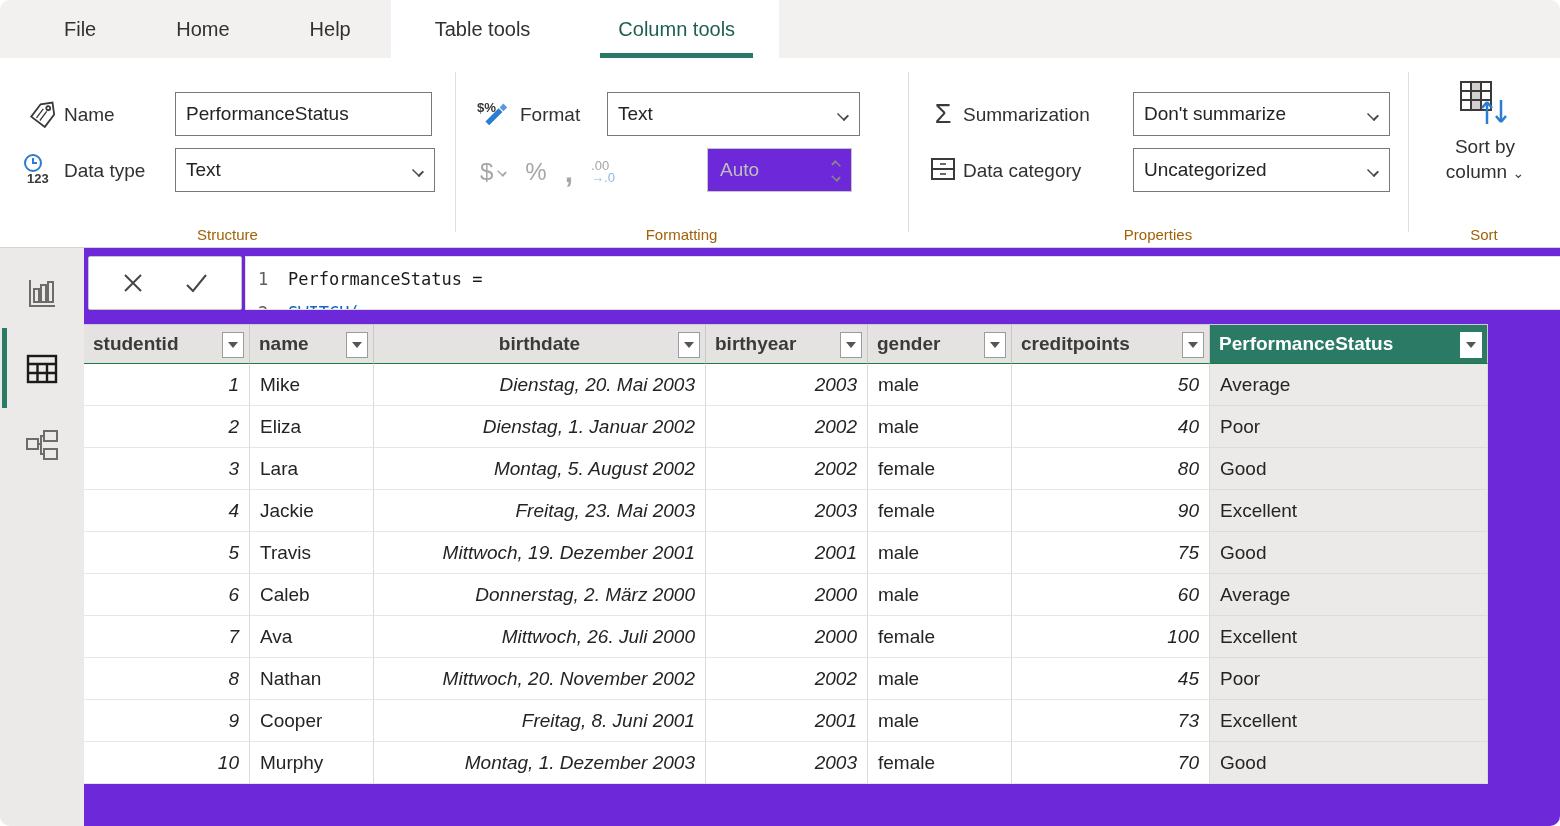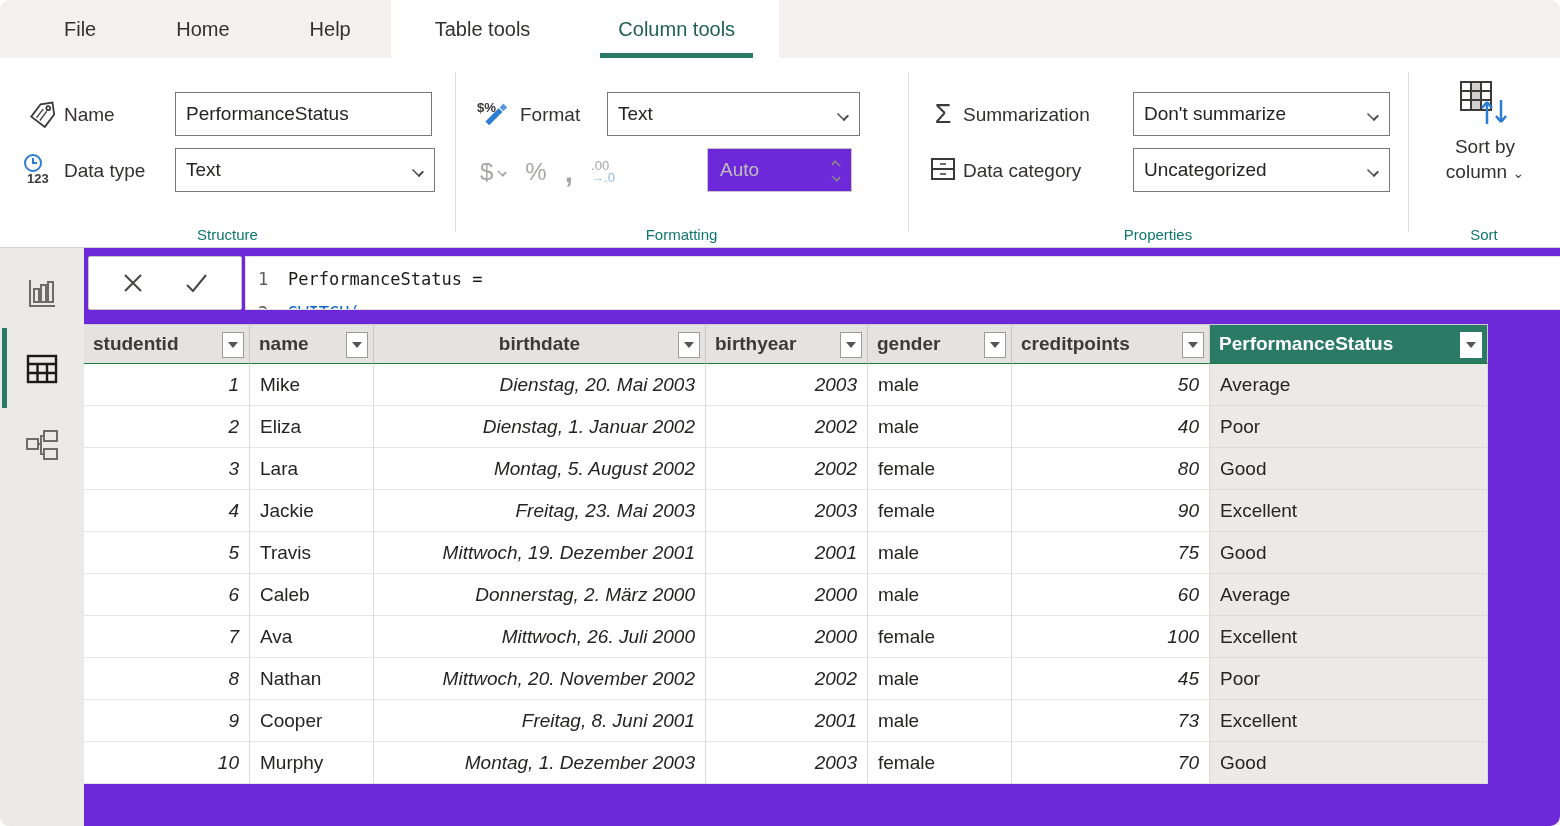--- a/index.html
+++ b/index.html
@@ -14,21 +14,21 @@
   
   .tabbar{position:absolute;top:0;left:0;width:100%;height:58px;background:#f2f1f0;display:flex;padding-left:24px;}
   .tab{display:flex;align-items:center;padding:0 40px;font-size:20px;color:#323130;cursor:default;position:relative;}
   .tab.white{background:#ffffff;padding:0 44px;}
   .tab.active{color:#1f5f51;}
   .tab.active::after{content:"";position:absolute;left:26px;right:26px;bottom:0;height:5px;background:var(--accent);}
 
   
   .ribbon{position:absolute;top:58px;left:0;width:100%;height:190px;background:#ffffff;border-bottom:1px solid #d6d4d2;}
   .rsep{position:absolute;top:14px;width:1px;height:160px;background:#e1dfdd;}
-  .grouplabel{position:absolute;top:168px;font-size:15px;color:#0f766e;text-align:center;}
+  .grouplabel{position:absolute;top:168px;font-size:15px;color:#a16207;text-align:center;}
   .rlabel{position:absolute;height:46px;line-height:46px;font-size:19px;color:#323130;white-space:nowrap;}
   .rinput,.rdrop{position:absolute;height:44px;background:#fff;border:1px solid #7a7875;font-size:19px;color:#252423;display:flex;align-items:center;padding:0 10px;}
   .rinput input{border:none;outline:none;font:inherit;color:inherit;width:100%;background:transparent;}
   .rdrop .chev{margin-left:auto;}
   .chev{width:12px;height:12px;position:relative;flex:0 0 12px;}
   .chev::before{content:"";position:absolute;left:1px;top:2px;width:8px;height:8px;border-right:2px solid #484644;border-bottom:2px solid #484644;transform:rotate(45deg) scale(1,.7);}
   .icon30{position:absolute;width:34px;height:34px;display:flex;align-items:center;justify-content:center;}
   .fmt-icons{position:absolute;left:480px;top:92px;display:flex;align-items:center;gap:18px;height:44px;font-size:24px;color:#a8a6a4;}
   .fmt-icons .it{display:flex;align-items:center;gap:4px;}
   .minichev{width:10px;height:10px;position:relative;}

